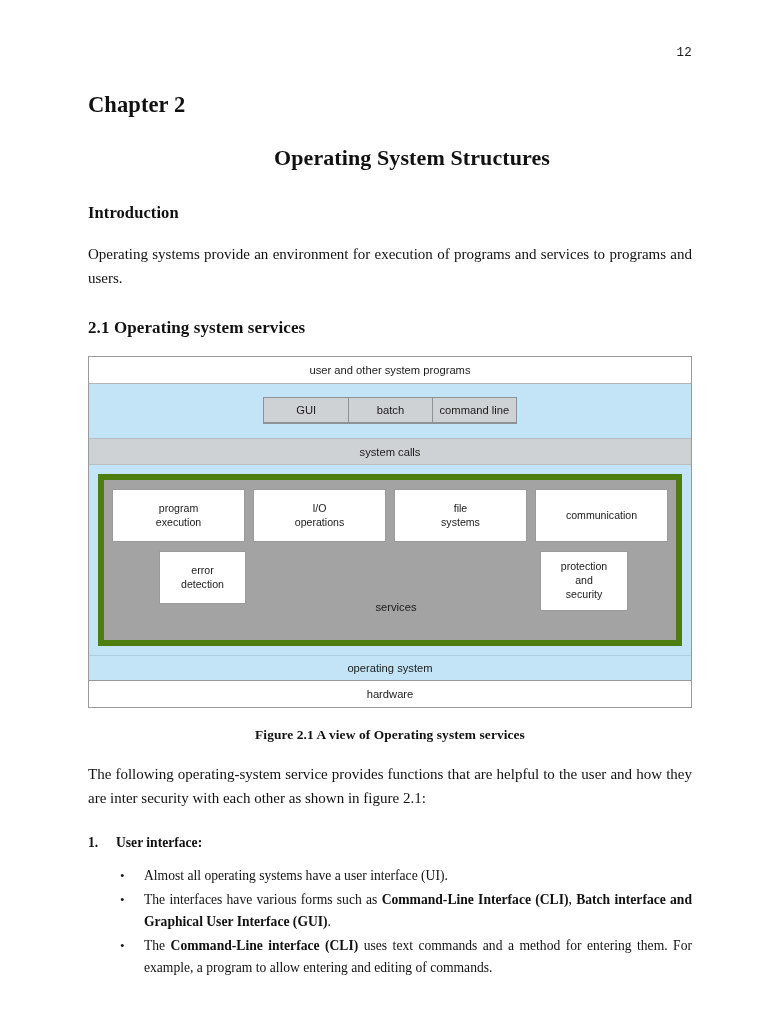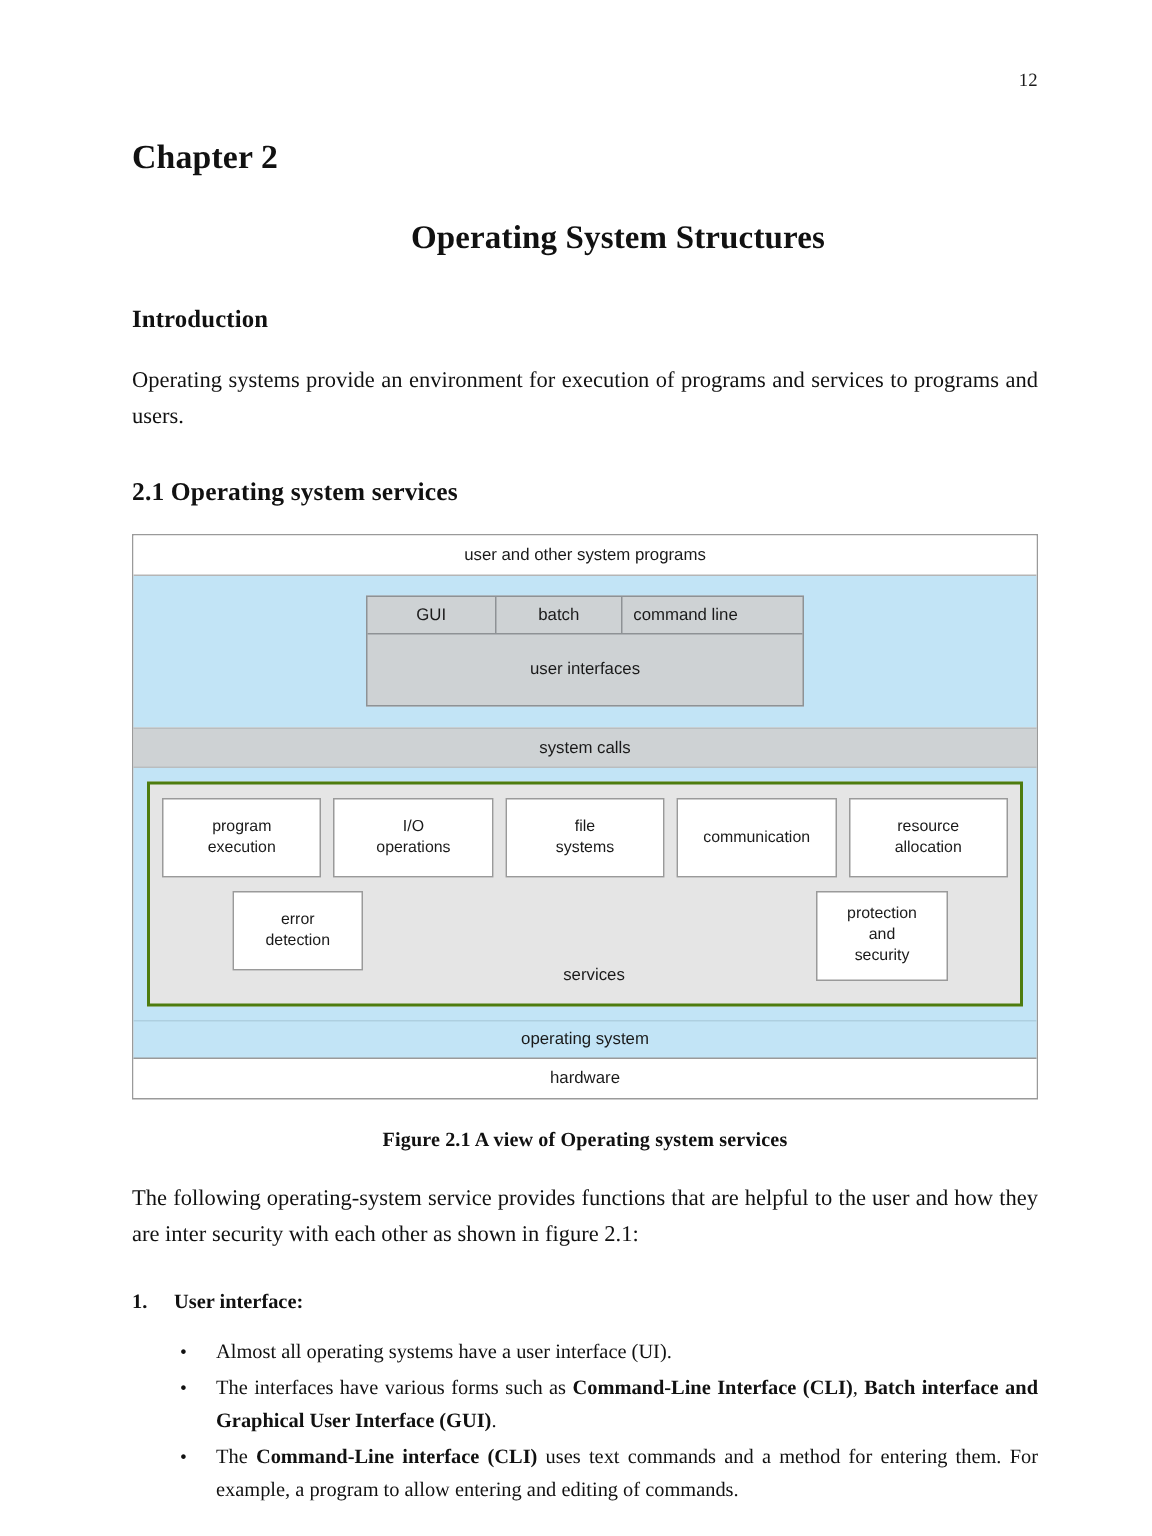--- a/index.html
+++ b/index.html
@@ -20,21 +20,21 @@
     position: absolute;
     inset: 0;
     background: #ffffff;
   }
 
   .page-number {
     position: absolute;
     top: 46px;
     right: 76px;
     font-size: 12.5px;
-    font-family: Liberation Serif, serif;
+    font-family: Liberation Mono, monospace;
     color: #1b1b1b;
     letter-spacing: 0.2px;
   }
 
   .content {
     position: absolute;
     left: 88px;
     top: 92px;
     width: 604px;
   }
@@ -120,21 +120,21 @@
   }
 
   
   .ui-region {
     background: #c2e4f6;
     padding: 13px 0 14px 0;
     display: flex;
     justify-content: center;
   }
   .ui-block {
-    width: 292px;
+    width: 254px;
     border: 1px solid #8e9295;
     background: #ced2d4;
     box-sizing: border-box;
   }
   .ui-row {
     display: flex;
     border-bottom: 1px solid #8e9295;
   }
   .ui-cell {
     box-sizing: border-box;
@@ -155,24 +155,24 @@
     color: #1a1a1a;
   }
 
   
   .services-outer {
     background: #c2e4f6;
     padding: 9px;
     box-sizing: border-box;
   }
   .services-panel {
-    background: #e5e5e5;
-    border: 2px solid #4d7c0f;
-    box-sizing: border-box;
-    padding: 9px 8px 4px 8px;
+    background: #a3a3a3;
+    border: 6px solid #4d7c0f;
+    box-sizing: border-box;
+    padding: 9px 8px 18px 8px;
     position: relative;
   }
   .svc-row {
     display: flex;
     gap: 8px;
   }
   .svc-box {
     background: #ffffff;
     border: 1px solid #9a9a9a;
     box-sizing: border-box;
@@ -283,34 +283,32 @@
 
       <div class="band band-white">user and other system programs</div>
 
       <div class="ui-region">
         <div class="ui-block">
           <div class="ui-row">
             <div class="ui-cell gui">GUI</div>
             <div class="ui-cell batch">batch</div>
             <div class="ui-cell cmd">command line</div>
           </div>
-          <div class="ui-interfaces">user interfaces</div>
         </div>
       </div>
 
       <div class="band band-gray">system calls</div>
 
       <div class="services-outer">
         <div class="services-panel">
           <div class="svc-row">
             <div class="svc-box">program<br>execution</div>
             <div class="svc-box">I/O<br>operations</div>
             <div class="svc-box">file<br>systems</div>
             <div class="svc-box">communication</div>
-            <div class="svc-box">resource<br>allocation</div>
           </div>
           <div class="svc-row2">
             <div class="svc-box2 svc-err">error<br>detection</div>
             <div class="svc-box2 svc-prot">protection<br>and<br>security</div>
             <div class="services-label">services</div>
           </div>
         </div>
       </div>
 
       <div class="band band-os">operating system</div>

